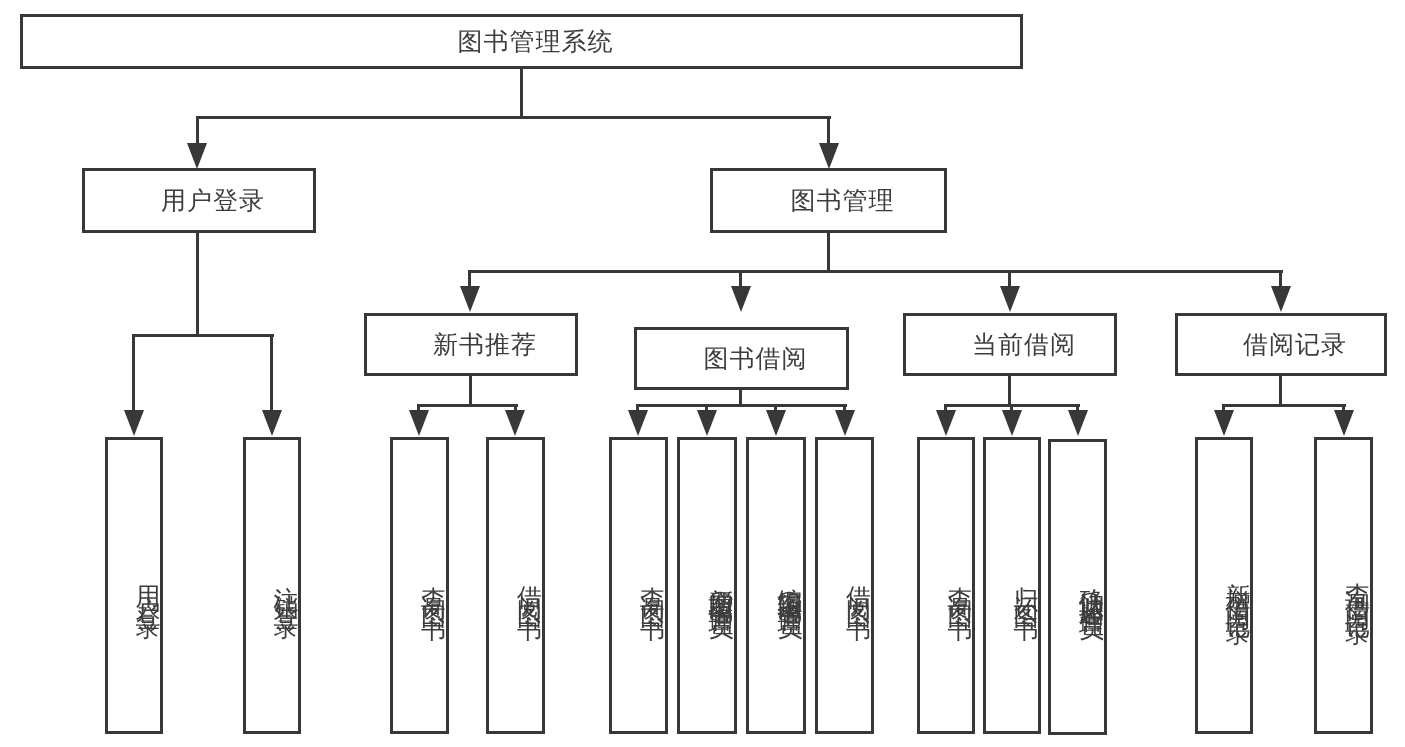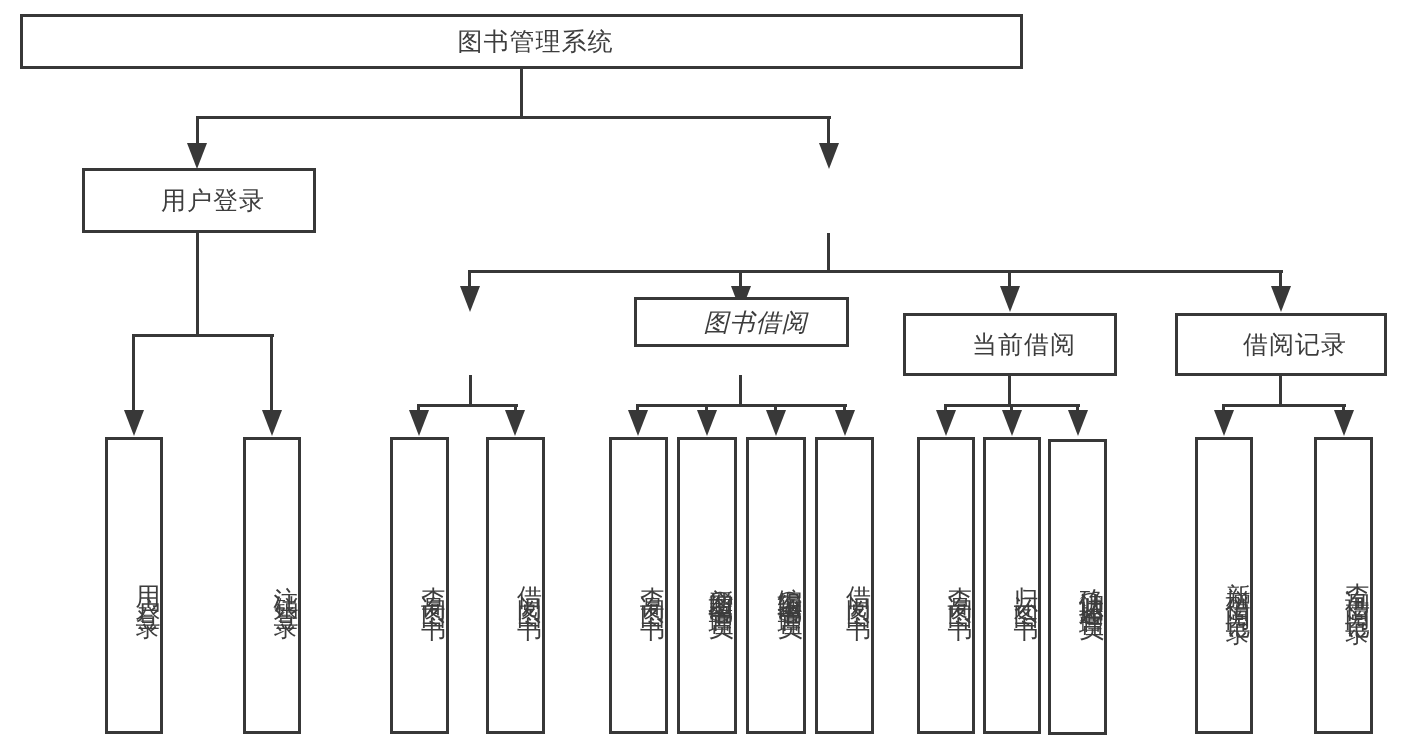--- a/index.html
+++ b/index.html
@@ -60,22 +60,28 @@
 
 <div class="canvas">
 
   <div class="node" style="left:20px; top:14px; width:1003px; height:55px;">
     <span class="lbl">图书管理系统</span>
   </div>
 
   <div class="node" style="left:82px; top:168px; width:234px; height:65px;">
     <span class="lbl">用户登录</span>
   </div>
+  <div class="node" style="left:710px; top:168px; width:237px; height:65px;">
+    <span class="lbl">图书管理</span>
+  </div>
 
-  <div class="node" style="left:634px; top:297px; width:215px; height:50px;font-style:italic;">
+  <div class="node" style="left:364px; top:313px; width:214px; height:63px;">
+    <span class="lbl">新书推荐</span>
+  </div>
+  <div class="node" style="left:634px; top:327px; width:215px; height:63px;">
     <span class="lbl">图书借阅</span>
   </div>
   <div class="node" style="left:903px; top:313px; width:214px; height:63px;">
     <span class="lbl">当前借阅</span>
   </div>
   <div class="node" style="left:1175px; top:313px; width:212px; height:63px;">
     <span class="lbl">借阅记录</span>
   </div>
 
   <div class="node" style="left:105px; top:437px; width:58px; height:297px;">

